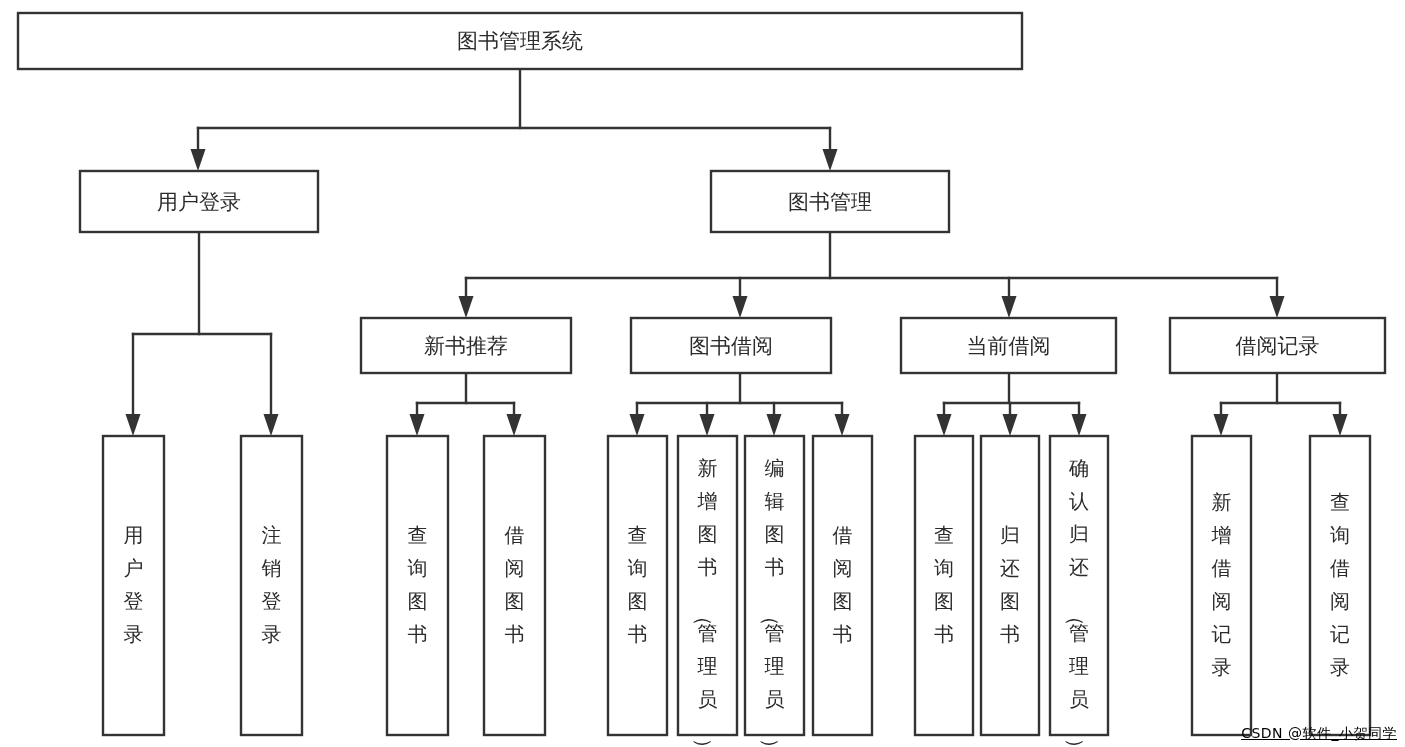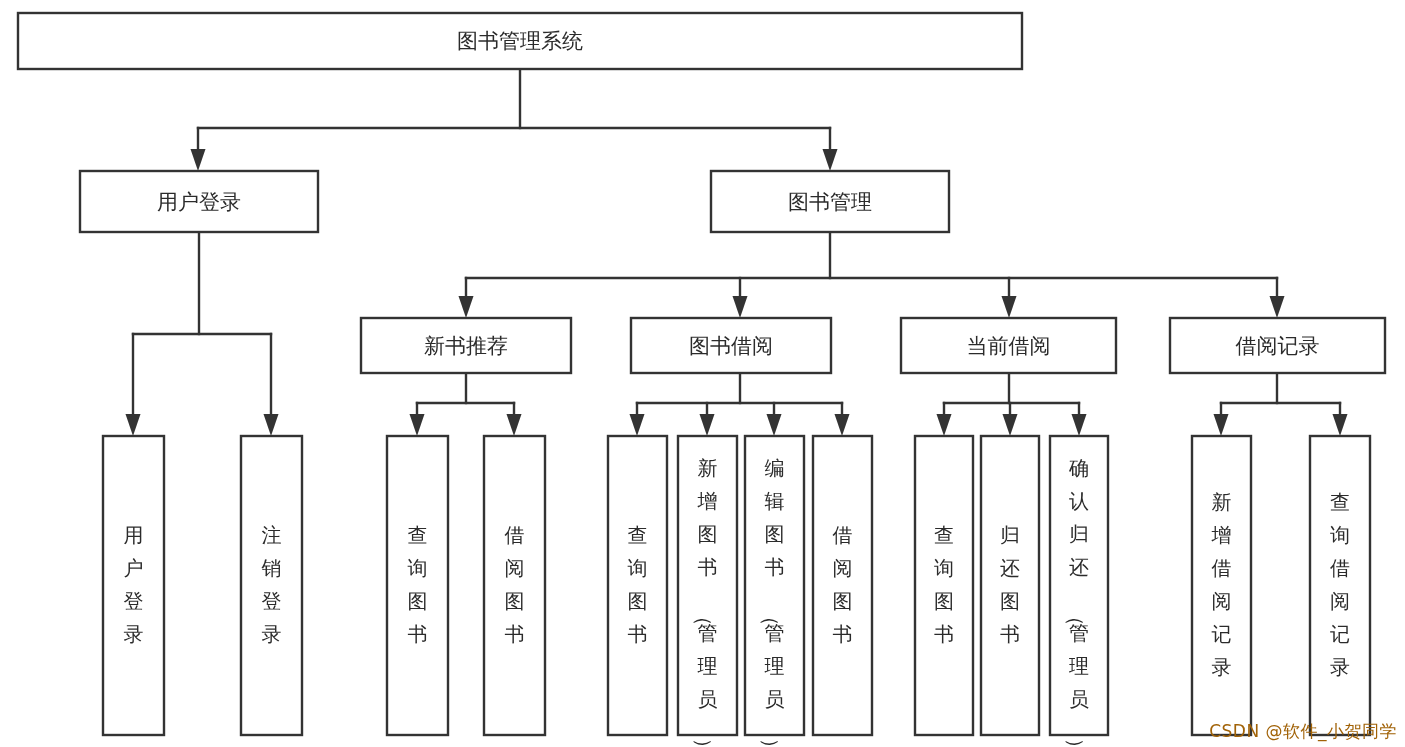--- a/index.html
+++ b/index.html
@@ -50,25 +50,26 @@
     dominant-baseline: middle;
   }
   .node-label.vertical {
     font-size: 20px;
   }
   .watermark {
     position: absolute;
     right: 8px;
     bottom: 4px;
     font-family: "DejaVu Sans", "Liberation Sans", sans-serif;
-    font-size: 17px;
-    color: #a16207;
+    font-size: 14px;
+    color: #000000;
     letter-spacing: 0.5px;
     white-space: nowrap;
     user-select: none;
+    text-decoration: underline;
   }
 </style>
 </head>
 <body>
 
 <div id="diagram-root">
   <svg class="flowchart" viewBox="0 0 1405 747" xmlns="http://www.w3.org/2000/svg">
     <g id="connector-layer">
         <g>
           <path class="connector" d="M 520 69 L 520 128"></path>

